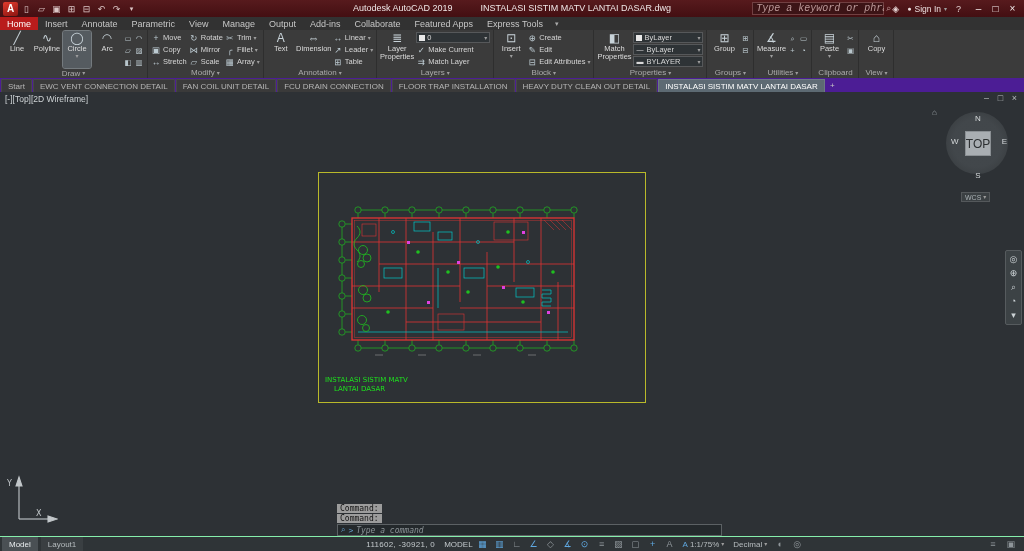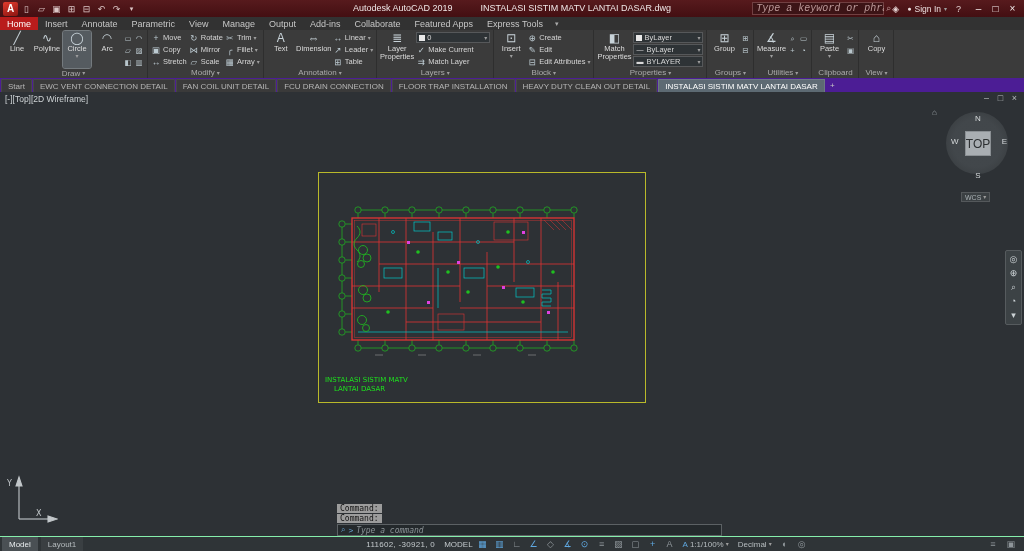--- a/index.html
+++ b/index.html
@@ -638,21 +638,21 @@
   <span class="tg">◇</span>
   <span class="tg on">∡</span>
   <span class="tg on">⊙</span>
   <span class="tg">≡</span>
   <span class="tg">▨</span>
   <span class="tg">▢</span>
   <span class="tg on">+</span>
   <span class="tg">A</span>
   <div class="sbchip">
     <span class="ca">A</span>
-    <span>1:1/100%</span>
+    <span>1:1/75%</span>
     <span class="dda">▾</span>
   </div>
   <div class="sbchip">
     <span>Decimal</span>
     <span class="dda">▾</span>
   </div>
   <span class="tg">◐</span>
   <span class="tg">◎</span>
   <div class="sbright">
     <span class="tg">≡</span>

